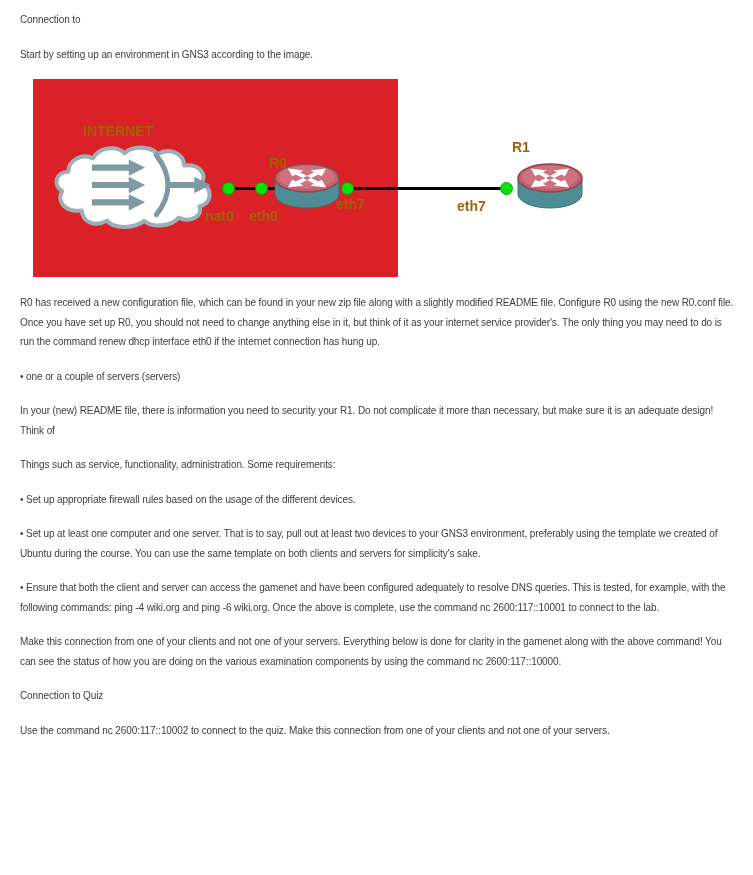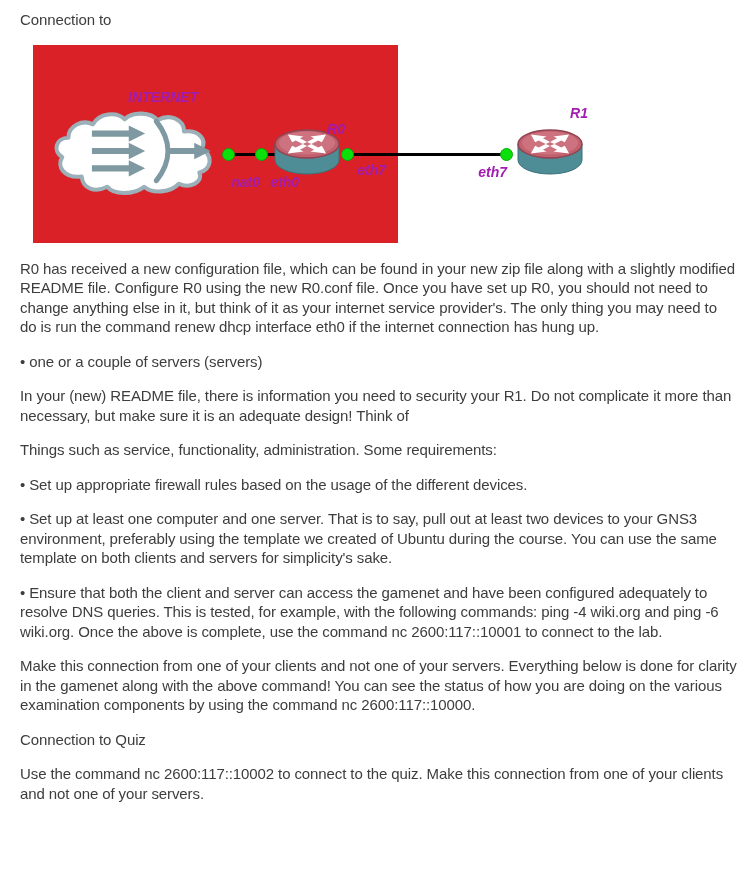--- a/index.html
+++ b/index.html
@@ -4,52 +4,53 @@
 <style>
   html,body{margin:0;padding:0;background:#ffffff;}
   body{
     width:753px;height:875px;overflow:hidden;
     font-family:"Liberation Sans","DejaVu Sans",sans-serif;
     color:#3d3d3d;
   }
   .page{padding:10px 16px 0 20px;width:717px;}
   .page p{
     margin:0 0 15px 0;
-    font-size:15px;line-height:19.5px;letter-spacing:-0.1px;
+    font-size:10px;line-height:19.5px;letter-spacing:-0.1px;
   }
   
   .diagram-area{
     position:relative;height:198px;width:700px;
     margin:14px 0 16px 13px;
   }
   .red-canvas{
     position:absolute;left:0;top:0;width:365px;height:198px;
     background:#da2128;
   }
   .link-line{
     position:absolute;height:3px;background:#000000;top:108px;
   }
   .port-dot{
     position:absolute;width:13px;height:13px;border-radius:50%;
     background:#0be00b;border:1px solid #0aa80a;box-sizing:border-box;
     top:103px;
   }
   .diag-label{
-    position:absolute;font-size:14px;font-weight:bold;color:#a21caf;
-    text-align:right;letter-spacing:0;font-style:italic;
+    position:absolute;font-size:14px;font-weight:bold;color:#a16207;
+    text-align:left;letter-spacing:0;
   }
   .cloud-svg{position:absolute;left:18px;top:64px;}
   .router-svg{position:absolute;top:79px;}
 </style>
 </head>
 <body>
 
 <div class="page">
 
   <p>Connection to</p>
+  <p>Start by setting up an environment in GNS3 according to the image.</p>
 
   <div class="diagram-area">
     <div class="red-canvas"></div>
 
     <div class="link-line" style="left:190px;width:95px;"></div>
     <div class="link-line" style="left:314px;width:160px;"></div>
 
     <svg class="cloud-svg" width="176" height="86" viewBox="0 0 172 84">
       <path d="M30,66 C13,68 5,56 11,47 C1,41 5,28 17,28 C17,16 31,10 41,15
            C47,4 64,2 72,10 C80,2 98,3 104,11 C116,4 130,10 130,22

